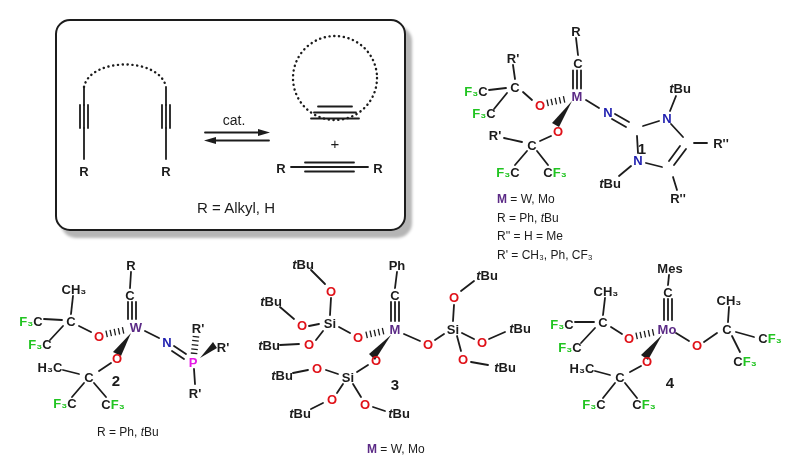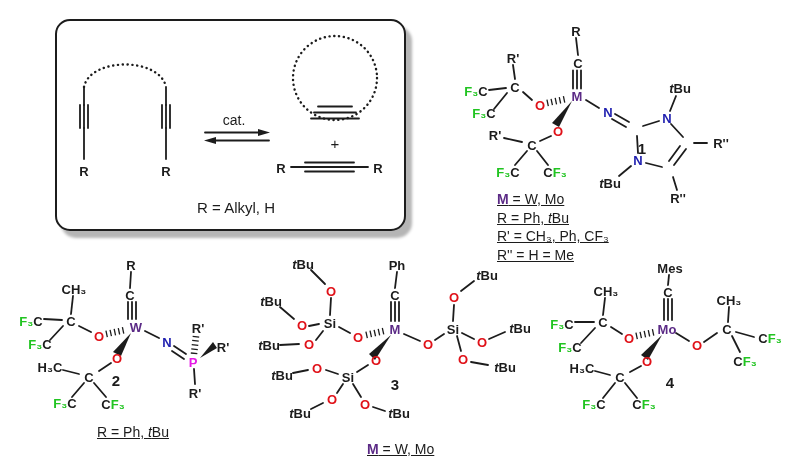--- a/index.html
+++ b/index.html
@@ -19,21 +19,21 @@
   .mC { fill:var(--metal,#5b2a86); }
   .oC { fill:var(--oxygen,#e01219); }
   .nC { fill:var(--nitrogen,#2121b0); }
   .pC { fill:var(--phosphorus,#e619e6); }
   .fC { fill:var(--fluorine,#21c421); }
   .bond  { stroke:#1c1c1c; stroke-width:1.8; stroke-linecap:round; fill:none; }
   .hashb { stroke:#1c1c1c; stroke-width:6.6; stroke-dasharray:1.3 2.9; stroke-linecap:butt; fill:none; }
   .wedge { fill:#1c1c1c; stroke:none; }
   .dots  { stroke:#1c1c1c; stroke-width:2.4; stroke-dasharray:0.2 4.6; stroke-linecap:round; fill:none; }
   .head  { fill:#1c1c1c; stroke:none; }
-  .leg { position:absolute; font-size:14px; color:#1c1c1c; line-height:18.5px; white-space:nowrap;text-decoration:underline; }
+  .leg { position:absolute; font-size:12px; color:#1c1c1c; line-height:18.5px; white-space:nowrap; }
   .leg .mB { color:var(--metal,#5b2a86); font-weight:700; }
 </style>
 </head>
 <body>
 
 <div class="canvas">
 
   <div class="rxnbox">
     <svg width="346" height="207" viewBox="0 0 346 207">
       <g>
@@ -119,22 +119,22 @@
     <text class="at nC" x="198" y="146">N</text>
     <text class="at" x="240" y="74"><tspan class="it">t</tspan><tspan>Bu</tspan></text>
     <text class="at" x="170" y="169"><tspan class="it">t</tspan><tspan>Bu</tspan></text>
     <text class="at" x="281" y="129">R''</text>
     <text class="at" x="238" y="184">R''</text>
   </svg>
 
   <div class="leg" style="left:497px; top:190px;">
     <div><span class="mB">M</span><span> = W, Mo</span></div>
     <div><span>R = Ph, </span><span class="it">t</span><span>Bu</span></div>
+    <div><span>R'' = H = Me</span></div>
     <div><span>R' = CH₃, Ph, CF₃</span></div>
-    <div><span>R'' = H = Me</span></div>
   </div>
 
   <svg class="struct" style="left:14px; top:255px;" width="215" height="165" viewBox="0 0 215 165">
     <g>
       <line class="bond" x1="117" y1="17" x2="116" y2="33"></line>
       <line class="bond" x1="114" y1="47" x2="114" y2="64"></line>
       <line class="bond" x1="118" y1="47" x2="118" y2="64"></line>
       <line class="bond" x1="122" y1="47" x2="122" y2="64"></line>
       <line class="bond" x1="59" y1="41" x2="57" y2="59"></line>
       <line class="bond" x1="30" y1="64" x2="48" y2="65"></line>

